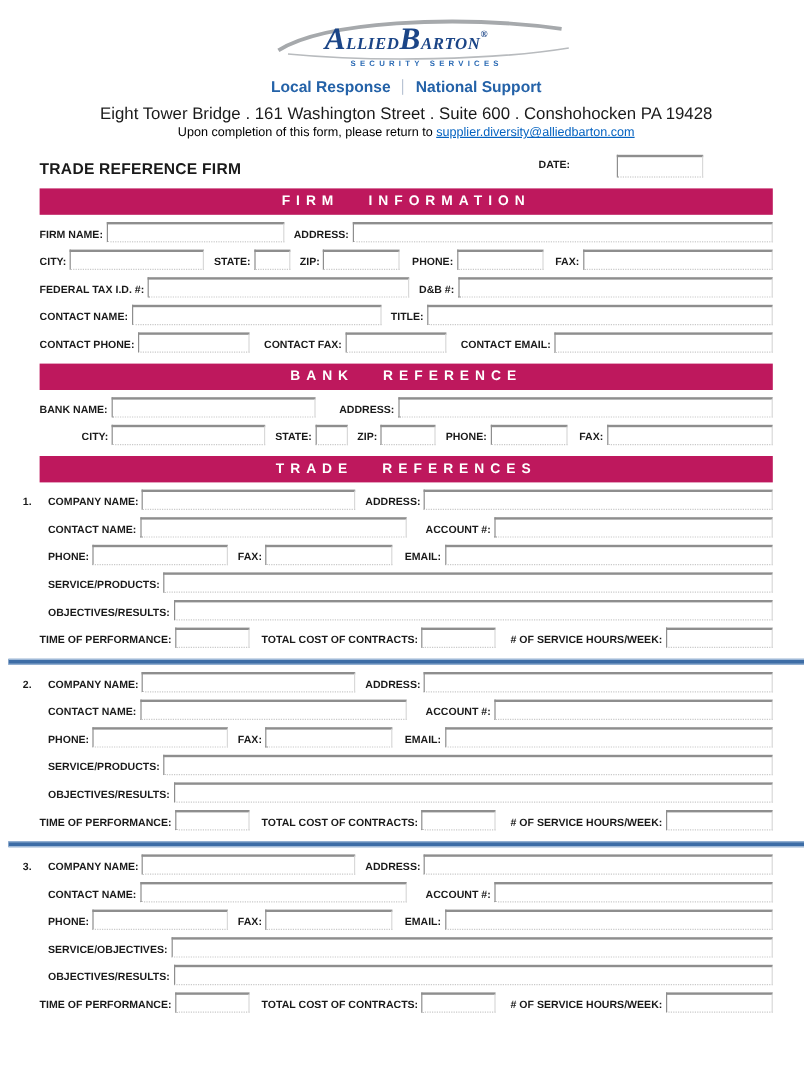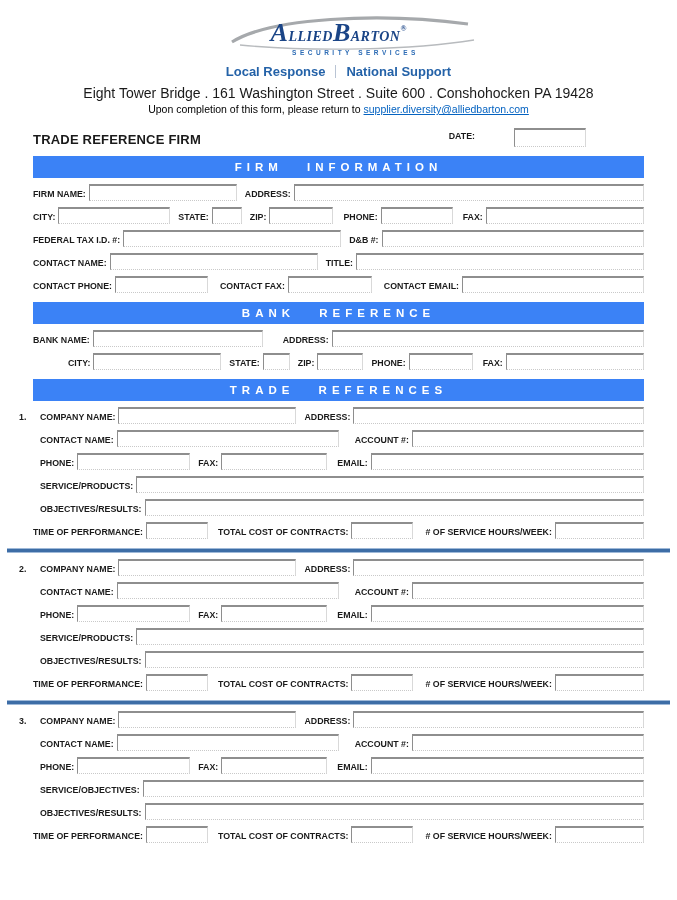--- a/index.html
+++ b/index.html
@@ -22,21 +22,21 @@
   .addr{margin-top:6px;font-size:14px;color:#1a1a1a;}
   .return-line{margin-top:2px;font-size:10.5px;color:#000;}
   .return-line a{color:#0563C1;text-decoration:underline;cursor:pointer;}
   
   .title-row{display:flex;justify-content:space-between;align-items:flex-end;
              margin-top:13px;padding-right:58px;}
   .sheet-title{margin:0;font-size:13px;font-weight:bold;letter-spacing:.2px;}
   .date-group{display:flex;align-items:center;gap:36px;}
   .date-group .flabel{padding-bottom:3px;}
   
-  .bar{margin-top:9px;background:#3b82f6;color:#fff;text-align:center;
+  .bar{margin-top:9px;background:#be185d;color:#fff;text-align:center;
        font-size:11.5px;font-weight:bold;letter-spacing:5px;word-spacing:16px;
        height:22px;line-height:22px;}
   
   .row{display:flex;align-items:flex-end;margin-top:6px;}
   .flabel{font-size:8.8px;font-weight:bold;white-space:nowrap;flex-shrink:0;
           padding-bottom:2px;color:#1a1a1a;}
   .ml8{margin-left:8px;} .ml10{margin-left:10px;} .ml12{margin-left:12px;} .ml16{margin-left:16px;} .ml20{margin-left:20px;}
   .fbox{height:17px;box-sizing:border-box;background:#fff;margin-left:3px;flex-shrink:0;
         border-top:2px solid #8e8e8e;border-left:1.5px solid #8e8e8e;
         border-right:1px solid #d9d9d9;border-bottom:1px dotted #c9c9c9;

